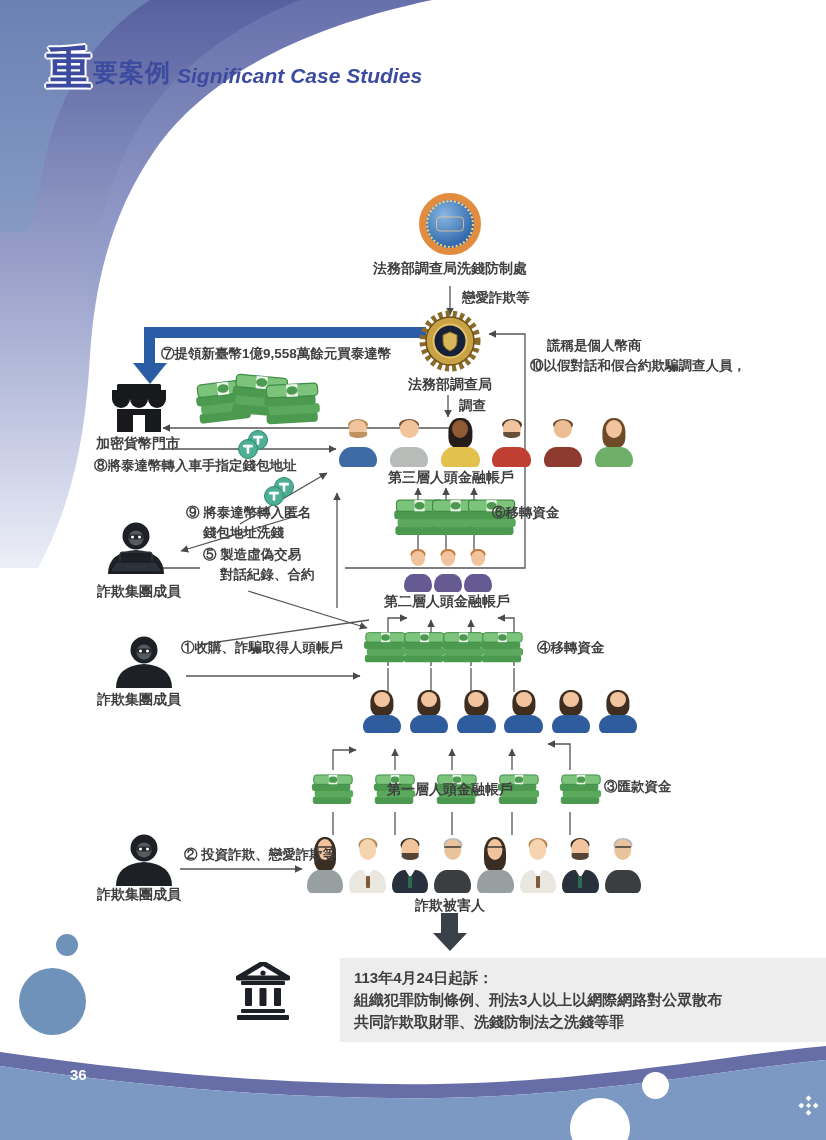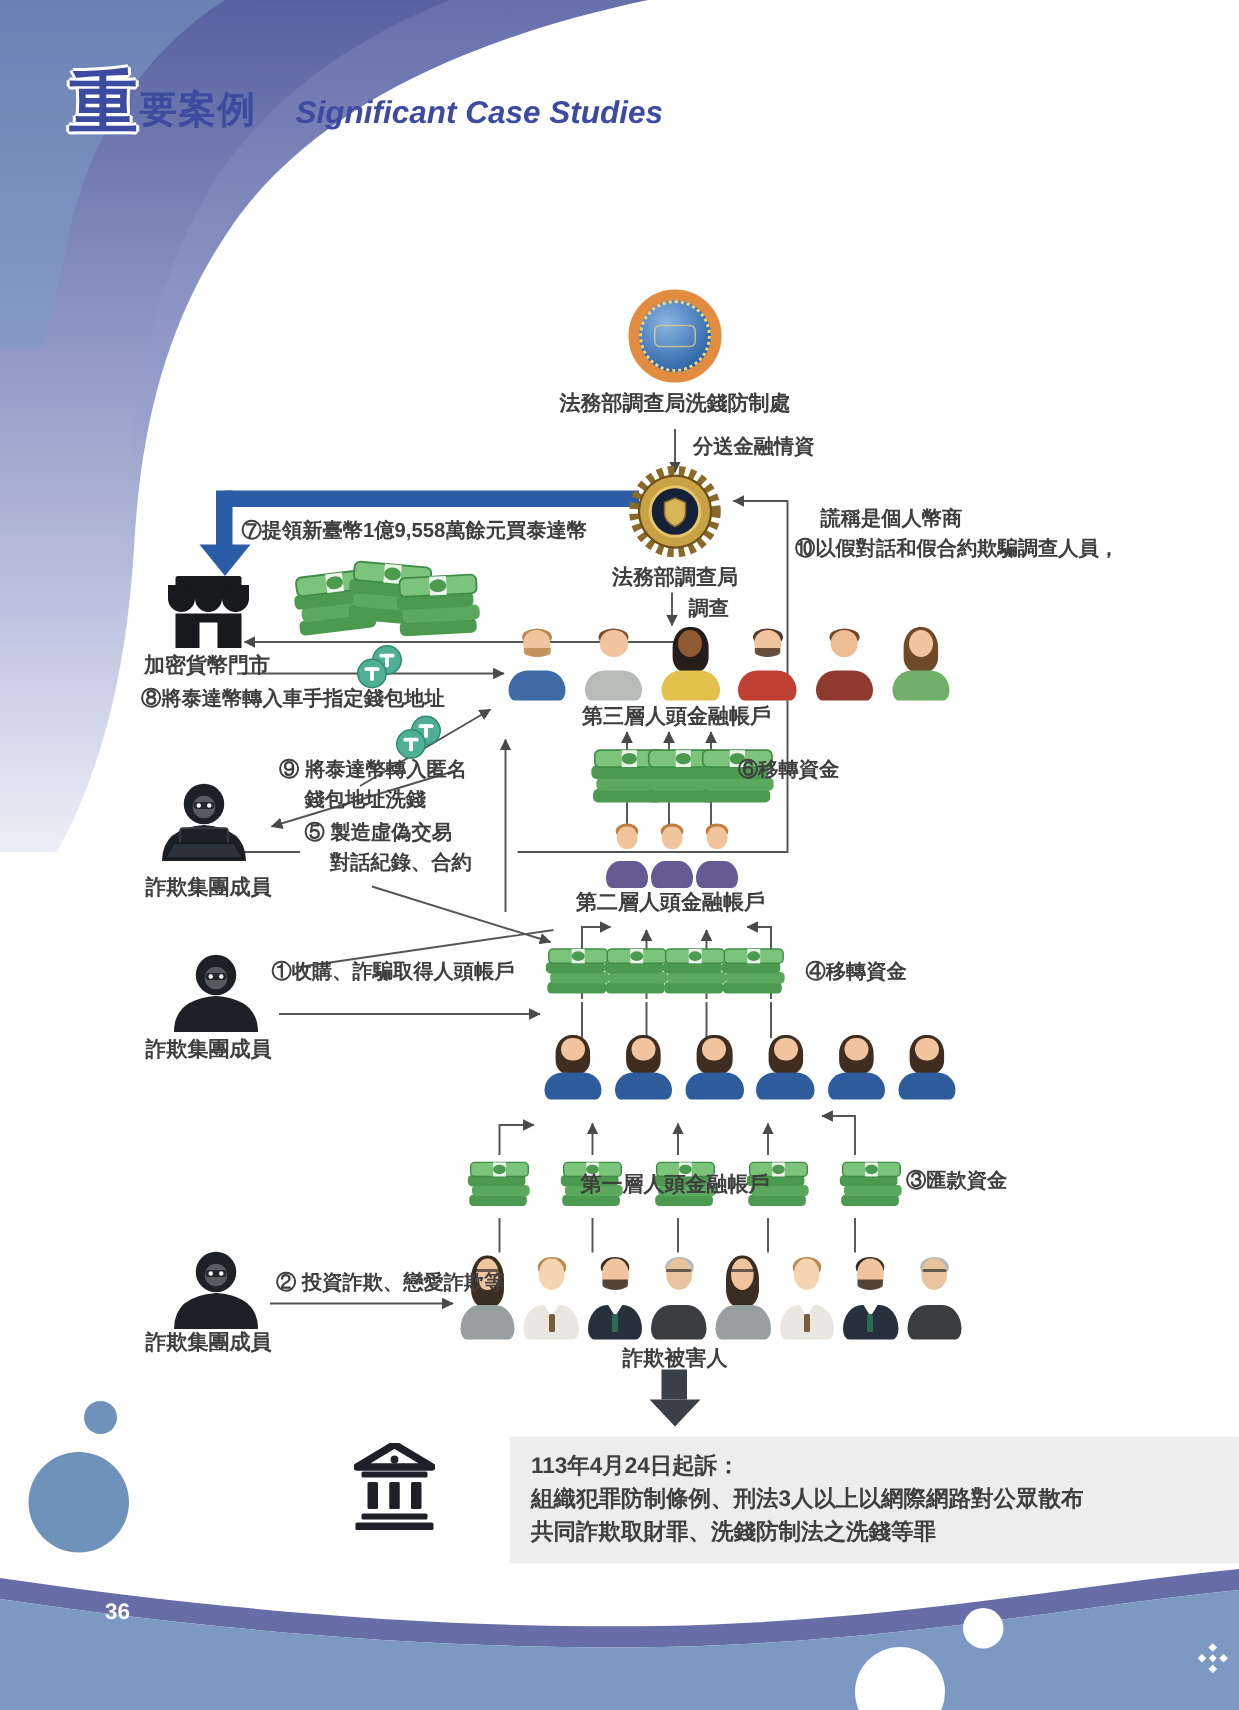--- a/index.html
+++ b/index.html
@@ -5,21 +5,21 @@
   html,body{margin:0;padding:0;}
   body{width:826px;height:1140px;position:relative;overflow:hidden;background:#fff;
        font-family:"Liberation Sans",sans-serif;}
   .abs{position:absolute;}
   .txt{position:absolute;font-weight:700;color:#3f3f3f;font-size:13.5px;line-height:1.45;white-space:nowrap;z-index:4;}
   
   #header{position:absolute;left:46px;top:48px;z-index:5;display:flex;align-items:flex-end;color:#3c4ba0;}
   #hd-big{font-size:46px;font-weight:700;line-height:.9;
     text-shadow:-2px 0 #fff,2px 0 #fff,0 -2px #fff,0 2px #fff,-1px -1px #fff,1px 1px #fff,1px -1px #fff,-1px 1px #fff;}
   #hd-rest{font-size:25px;font-weight:700;margin-left:1px;letter-spacing:1px;}
-  #hd-en{font-size:21px;font-weight:700;font-style:italic;margin-left:26px;padding-bottom:1px;}
+  #hd-en{font-size:21px;font-weight:700;font-style:italic;margin-left:6px;padding-bottom:1px;}
   
   #badge1{position:absolute;left:419px;top:193px;width:62px;height:62px;border-radius:50%;
     background:radial-gradient(circle at 38% 32%,#8ab6e2,#2f67ab 72%);
     border:7px solid #e28c3f;box-sizing:border-box;z-index:3;}
   #badge1::after{content:"";position:absolute;inset:0px;border:2px dotted #f5d37c;border-radius:50%;}
   #badge1 .b1c{position:absolute;left:50%;top:50%;transform:translate(-50%,-50%);
     width:26px;height:13px;border:1px solid #f0cf8a;border-radius:4px;opacity:.75;}
   .blabel{position:absolute;font-weight:700;color:#3f3f3f;font-size:14px;text-align:center;z-index:4;}
   
   .ba{position:absolute;background:#2b5da6;z-index:2;}
@@ -131,21 +131,21 @@
       <path d="M512,812 V835"></path>
       <path d="M570,812 V835"></path>
     <path d="M180,869 H302" marker-end="url(#ah)"></path>
   </g>
 </svg>
 
 <div id="badge1">
     <div class="b1c"></div>
   </div>
 <div class="blabel" style="left:330px;top:260px;width:240px;">法務部調查局洗錢防制處</div>
-<div class="txt" style="left:462px;top:288px;">分送金融情資</div>
+<div class="txt" style="left:462px;top:288px;">戀愛詐欺等</div>
 
 <svg class="icon" id="badge2" width="66" height="66" viewBox="0 0 66 66" style="left:417px;top:308px;">
   <circle cx="33" cy="33" r="27" fill="none" stroke="#8a6a28" stroke-width="7" stroke-dasharray="4 3.2"></circle>
   <circle cx="33" cy="33" r="24" fill="#c9a245" stroke="#6e5117" stroke-width="1.5"></circle>
   <circle cx="33" cy="33" r="16.5" fill="#142138" stroke="#e7c469" stroke-width="2"></circle>
   <path d="M33,24 l7,3 v7 q0,6 -7,9 q-7,-3 -7,-9 v-7 Z" fill="#d9b65a" stroke="#8a6a28"></path>
 </svg>
 <div class="blabel" style="left:390px;top:376px;width:120px;">法務部調查局</div>
 <div class="txt" style="left:459px;top:396px;">調查</div>
 

